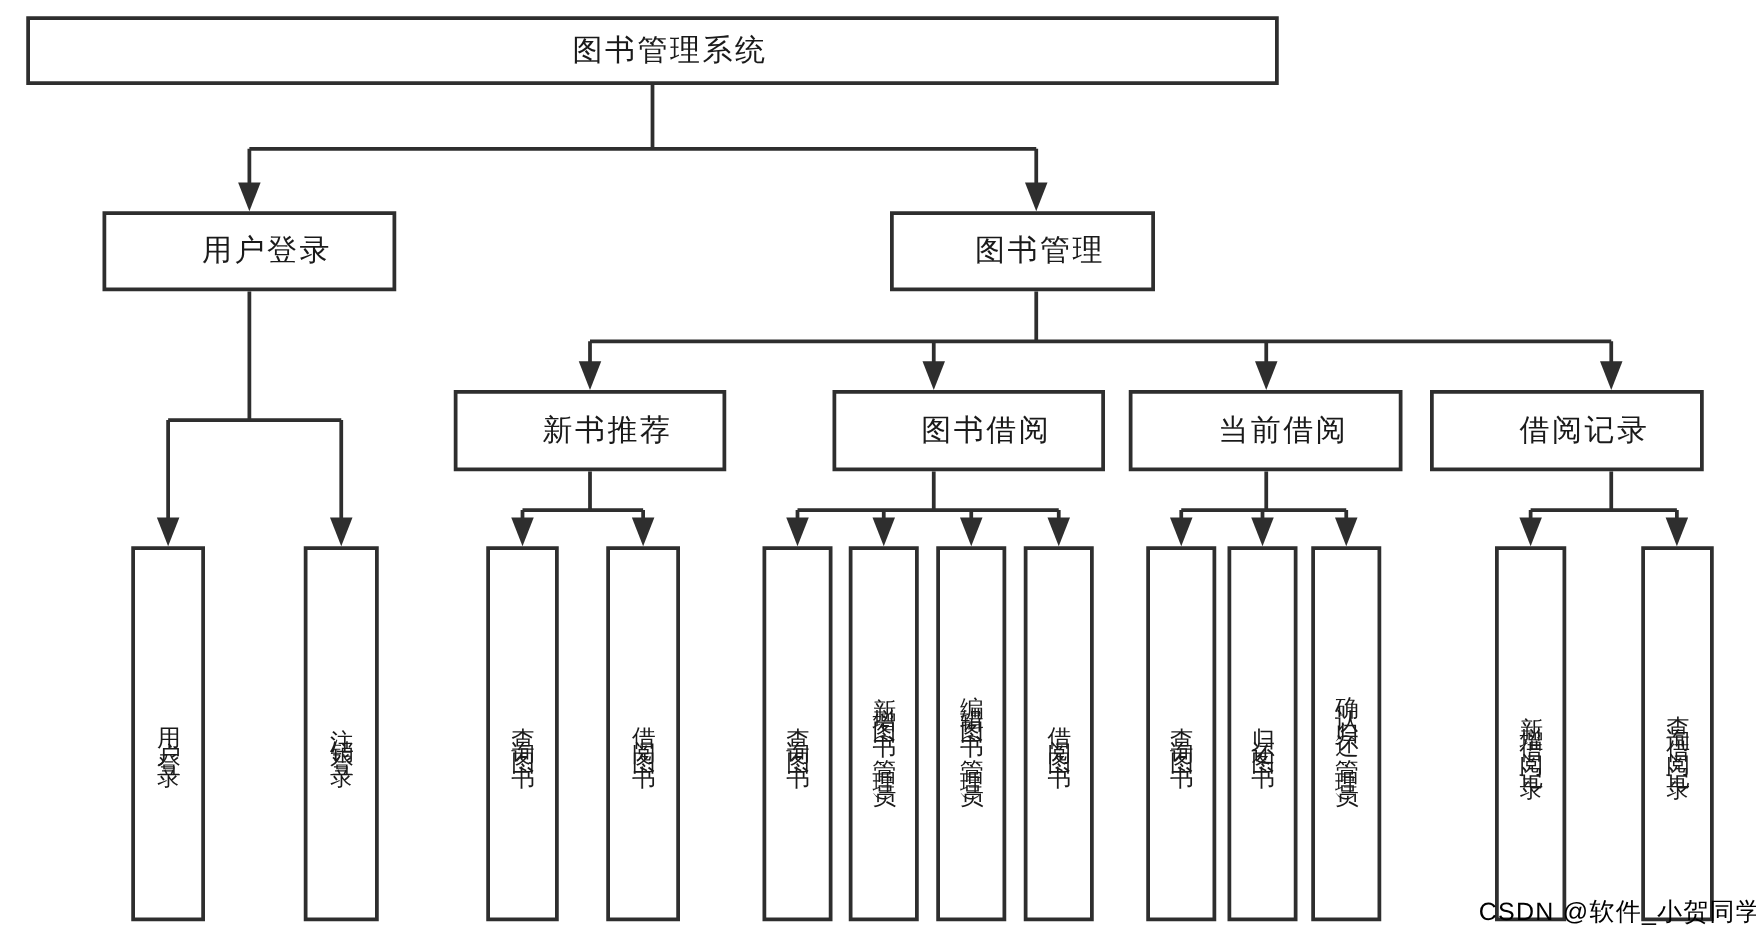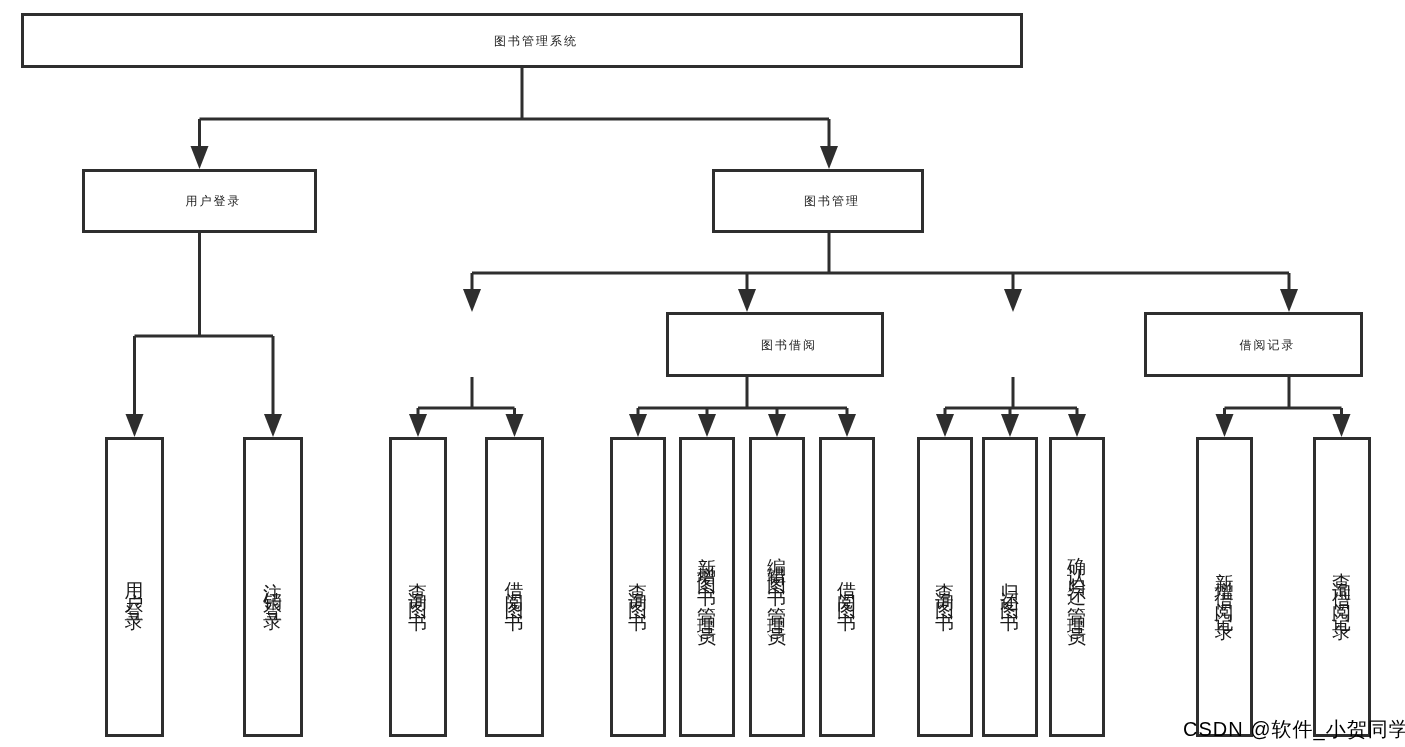--- a/index.html
+++ b/index.html
@@ -14,21 +14,21 @@
     overflow: hidden;
   }
   .wires { position: absolute; left: 0; top: 0; }
   .hbox {
     position: absolute;
     border: 3px solid #2e2e2e;
     background: #ffffff;
     display: flex;
     align-items: center;
     justify-content: center;
-    font-size: 12px;
+    font-size: 24px;
     letter-spacing: 2px;
     line-height: 1;
     white-space: nowrap;
     padding-left: 28px;
   }
   .vbox {
     position: absolute;
     top: 437px;
     height: 300px;
     border: 3px solid #2e2e2e;
@@ -89,21 +89,23 @@
       <polygon points="1215.5,414 1233.5,414 1224.5,437"></polygon>
       <polygon points="1332.5,414 1350.5,414 1341.5,437"></polygon>
     </g>
   </svg>
 
   <div class="hbox" style="left:21px; top:13px; width:1002px; height:55px;">图书管理系统</div>
 
   <div class="hbox" style="left:82px; top:169px; width:235px; height:64px;">用户登录</div>
   <div class="hbox" style="left:712px; top:169px; width:212px; height:64px;">图书管理</div>
 
+  <div class="hbox" style="left:363px; top:312px; width:218px; height:65px;">新书推荐</div>
   <div class="hbox" style="left:638px; top:312px; width:218px; height:65px;margin-left:28px;">图书借阅</div>
+  <div class="hbox" style="left:903px; top:312px; width:219px; height:65px;">当前借阅</div>
   <div class="hbox" style="left:1144px; top:312px; width:219px; height:65px;">借阅记录</div>
 
   <div class="vbox" style="left:105px; width:59px;">用户登录</div>
   <div class="vbox" style="left:243px; width:60px;">注销登录</div>
 
   <div class="vbox" style="left:389px; width:58px;">查询图书</div>
   <div class="vbox" style="left:485px; width:59px;">借阅图书</div>
 
   <div class="vbox" style="left:610px; width:56px;">查询图书</div>
   <div class="vbox" style="left:679px; width:56px;">新增图书（管理员）</div>

